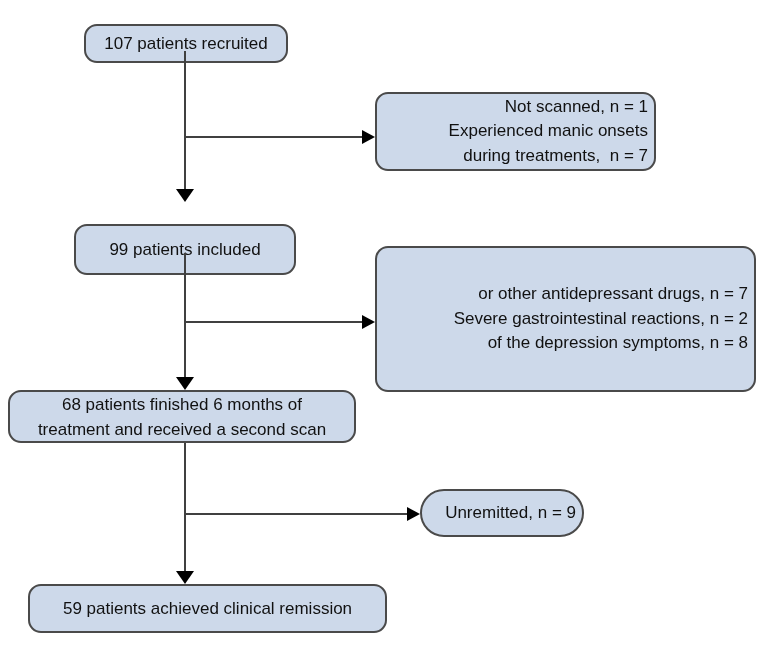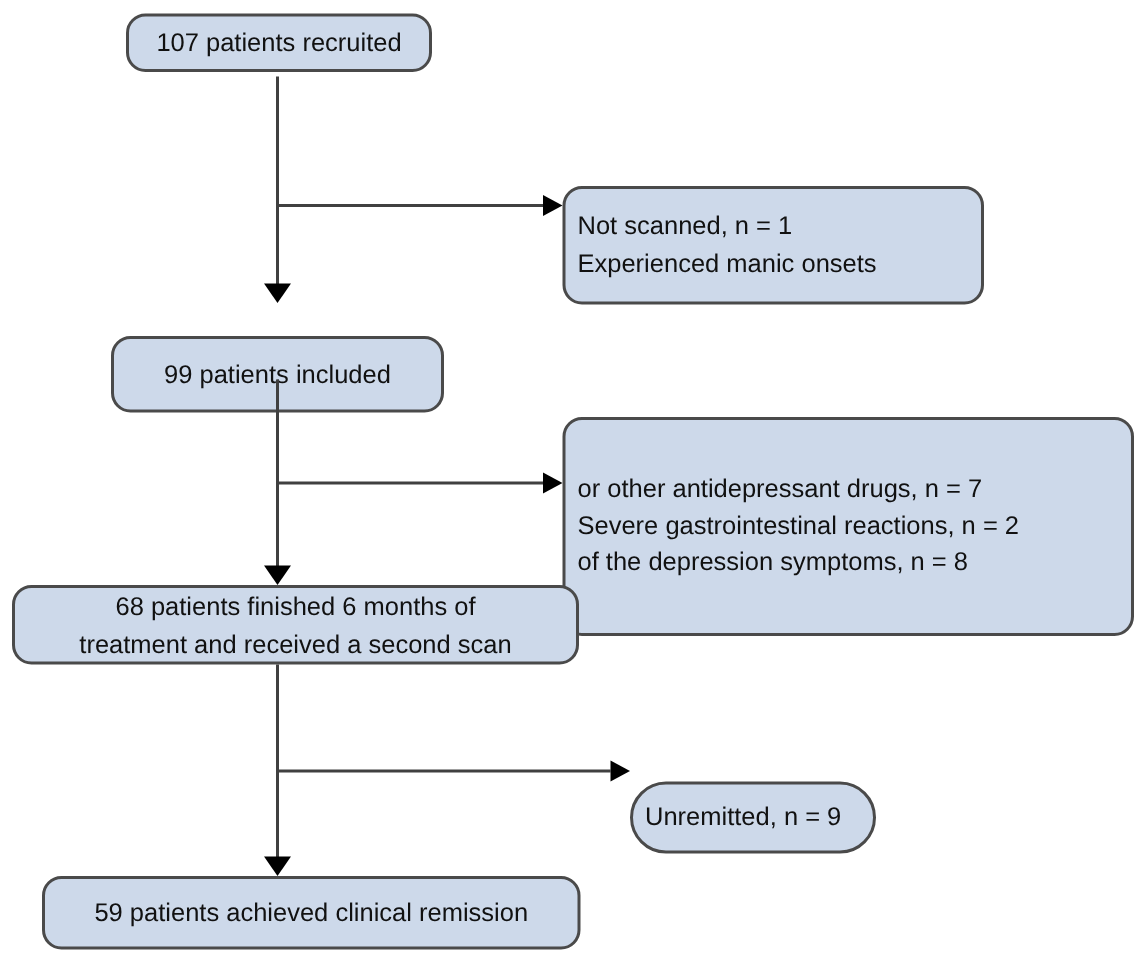--- a/index.html
+++ b/index.html
@@ -22,21 +22,21 @@
     background: #cdd9ea;
     border: 2px solid #4a4a4a;
     border-radius: 13px;
     font-size: 17px;
     color: #111111;
     display: flex;
     flex-direction: column;
     justify-content: center;
   }
   .node.centered { text-align: center; }
-  .node.leftalign { text-align: left; padding-left: 8px; padding-right: 6px; margin-top: 32px; }
+  .node.leftalign { text-align: right; padding-left: 8px; padding-right: 6px; }
   .node .line { white-space: pre-wrap; }
   .node.centered .line { line-height: 25px; }
   .node.leftalign .line { line-height: 24.5px; }
   .connector {
     position: absolute;
     background: #404040;
   }
   .connector.v { width: 2px; }
   .connector.h { height: 2px; }
   .arrow-down {
@@ -52,52 +52,53 @@
     border-top: 7px solid transparent;
     border-bottom: 7px solid transparent;
     border-left: 13px solid #000000;
   }
 </style>
 </head>
 <body>
 
 <div id="canvas">
 
-  <div class="node centered" style="left:84px; top:9px; width:204px; height:39px;">
+  <div class="node centered" style="left:84px; top:24px; width:204px; height:39px;">
     <div class="line">107 patients recruited</div>
   </div>
 
   <div class="connector v" style="left:184px; top:51px; height:139px;"></div>
   <div class="arrow-down" style="left:176px; top:189px;"></div>
 
   <div class="connector h" style="left:185px; top:136px; width:177px;"></div>
   <div class="arrow-right" style="left:362px; top:130px;"></div>
 
   <div class="node leftalign" style="left:375px; top:92px; width:281px; height:79px;">
     <div class="line">Not scanned, n = 1</div>
     <div class="line">Experienced manic onsets</div>
+    <div class="line">during treatments,  n = 7</div>
   </div>
 
   <div class="node centered" style="left:74px; top:202px; width:222px; height:51px;margin-top:22px;">
     <div class="line">99 patients included</div>
   </div>
 
   <div class="connector v" style="left:184px; top:253px; height:125px;"></div>
   <div class="arrow-down" style="left:176px; top:377px;"></div>
 
   <div class="connector h" style="left:185px; top:321px; width:177px;"></div>
   <div class="arrow-right" style="left:362px; top:315px;"></div>
 
   <div class="node leftalign" style="left:375px; top:246px; width:381px; height:146px;">
     <div class="line">or other antidepressant drugs, n = 7</div>
     <div class="line">Severe gastrointestinal reactions, n = 2</div>
     <div class="line">of the depression symptoms, n = 8</div>
   </div>
 
-  <div class="node centered" style="left:8px; top:390px; width:378px; height:53px;">
+  <div class="node centered" style="left:8px; top:390px; width:348px; height:53px;">
     <div class="line">68 patients finished 6 months of</div>
     <div class="line">treatment and received a second scan</div>
   </div>
 
   <div class="connector v" style="left:184px; top:443px; height:129px;"></div>
   <div class="arrow-down" style="left:176px; top:571px;"></div>
 
   <div class="connector h" style="left:185px; top:513px; width:222px;"></div>
   <div class="arrow-right" style="left:407px; top:507px;"></div>
 

